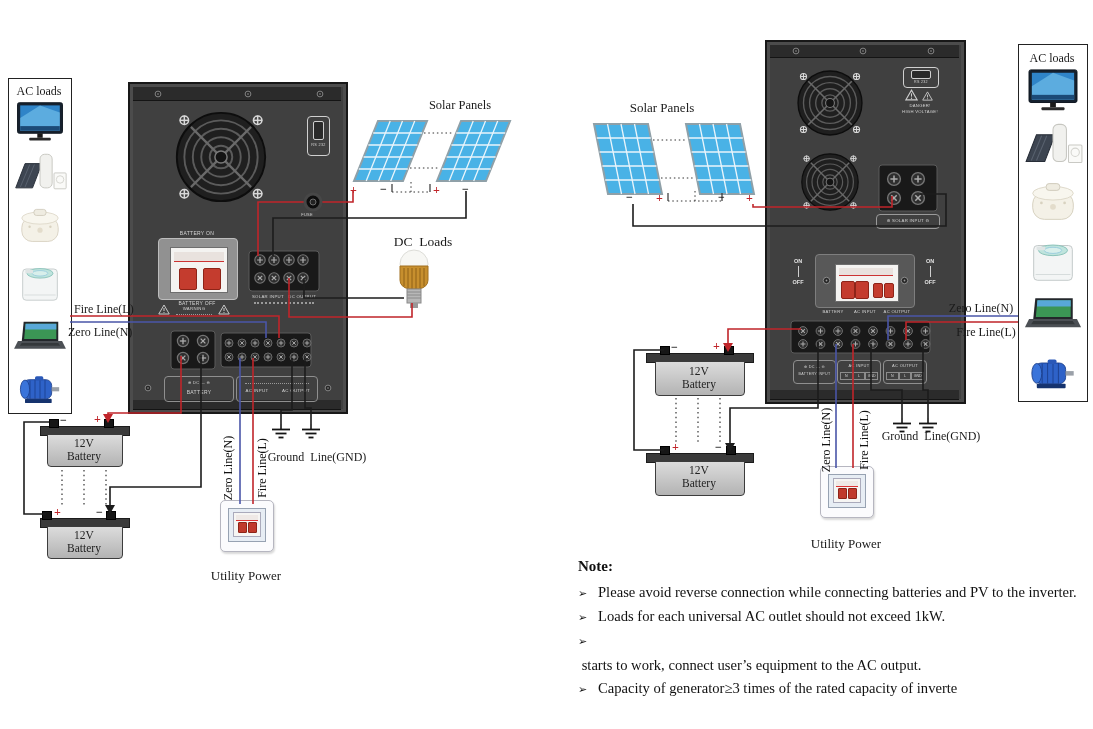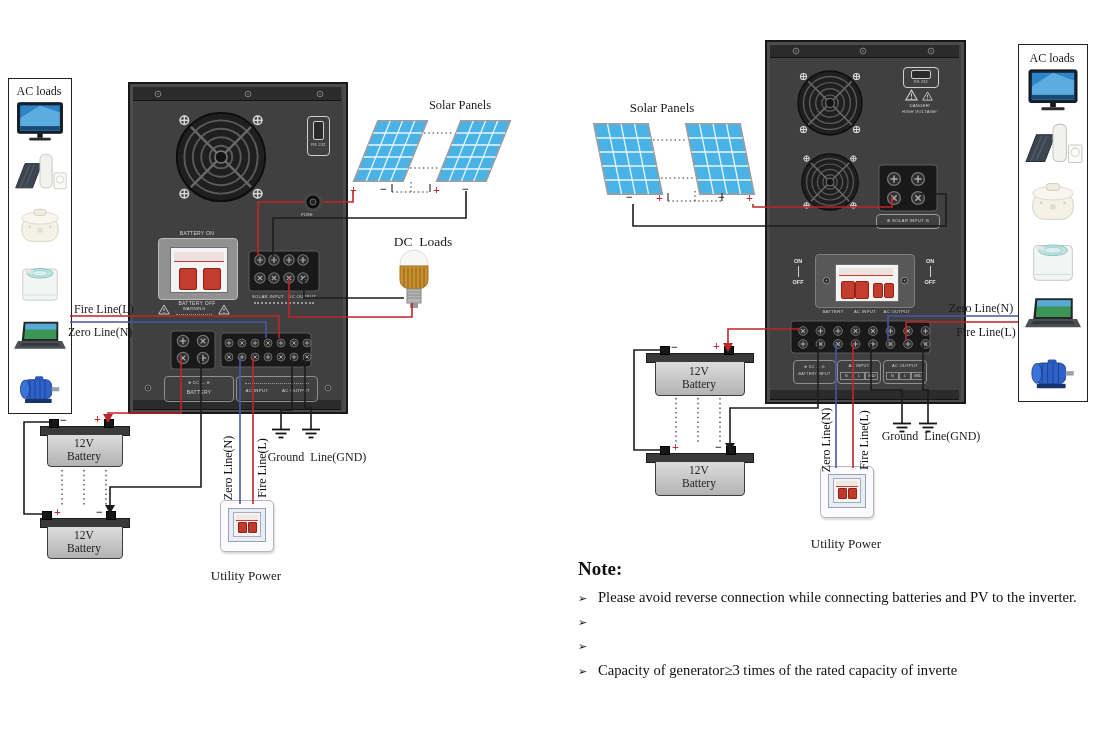--- a/index.html
+++ b/index.html
@@ -36,21 +36,21 @@
   .brkin{position:absolute;background:#f4f3f1;border:1px solid #6e6e6e;}
   .rh{position:absolute;background:#c43c2e;border:1px solid #8e2418;border-radius:2px;}
   .rstrip{position:absolute;background:#e9e2de;border-bottom:1px solid #c33;}
   .onoff{position:absolute;display:flex;flex-direction:column;align-items:center;gap:2px;}
   .onoff .t{font-size:5.5px;font-weight:bold;color:#e2e2e2;font-family:"Liberation Sans",sans-serif;}
   .varrow{width:0;height:11px;border-left:1px solid #cfcfcf;}
   .cells{display:flex;justify-content:space-between;margin-top:1px;}
   .cells span{flex:1;border:1px solid #8c8c8c;text-align:center;font-size:3.6px;color:#d8d8d8;
               font-family:"Liberation Sans",sans-serif;padding:1px 0;}
   .note{position:absolute;left:578px;top:558px;width:514px;}
-  .nhead{font-size:19px;font-weight:bold;margin-bottom:6px;}
+  .nhead{font-size:15px;font-weight:bold;margin-bottom:6px;}
   .nline{font-size:14.6px;line-height:23px;display:flex;}
   .mk{font-family:"DejaVu Sans","Liberation Serif",sans-serif;font-size:11px;width:20px;flex:0 0 20px;padding-top:1px;}
   .ntext{white-space:pre-wrap;}
 </style>
 </head>
 <body>
 
 <div id="canvas">
 
   <svg width="0" height="0" style="position:absolute">
@@ -654,26 +654,31 @@
   <div class="lbl ctr" style="left:798px;top:536px;width:96px;font-size:13px;">Utility Power</div>
 
   <div class="note">
     <div class="nhead">Note:</div>
     <div class="nline">
         <span class="mk">➢</span>
         <span class="ntext">Please avoid reverse connection while connecting batteries and PV to the inverter.</span>
       </div>
     <div class="nline">
         <span class="mk">➢</span>
+        <span class="ntext">Loads for each universal AC outlet should not exceed 1kW.</span>
       </div>
     <div class="nline">
         <span class="mk">➢</span>
       </div>
     <div class="nline" style="margin-left:-20px;">
         <span class="mk"></span>
+      </div>
+    <div class="nline" style="margin-left:-20px;">
+        <span class="mk"></span>
+        <span class="ntext"> starts to work, connect user’s equipment to the AC output.</span>
       </div>
     <div class="nline">
         <span class="mk">➢</span>
         <span class="ntext">Capacity of generator≥3 times of the rated capacity of inverte</span>
       </div>
   </div>
 
 </div>
 
 </body></html>

